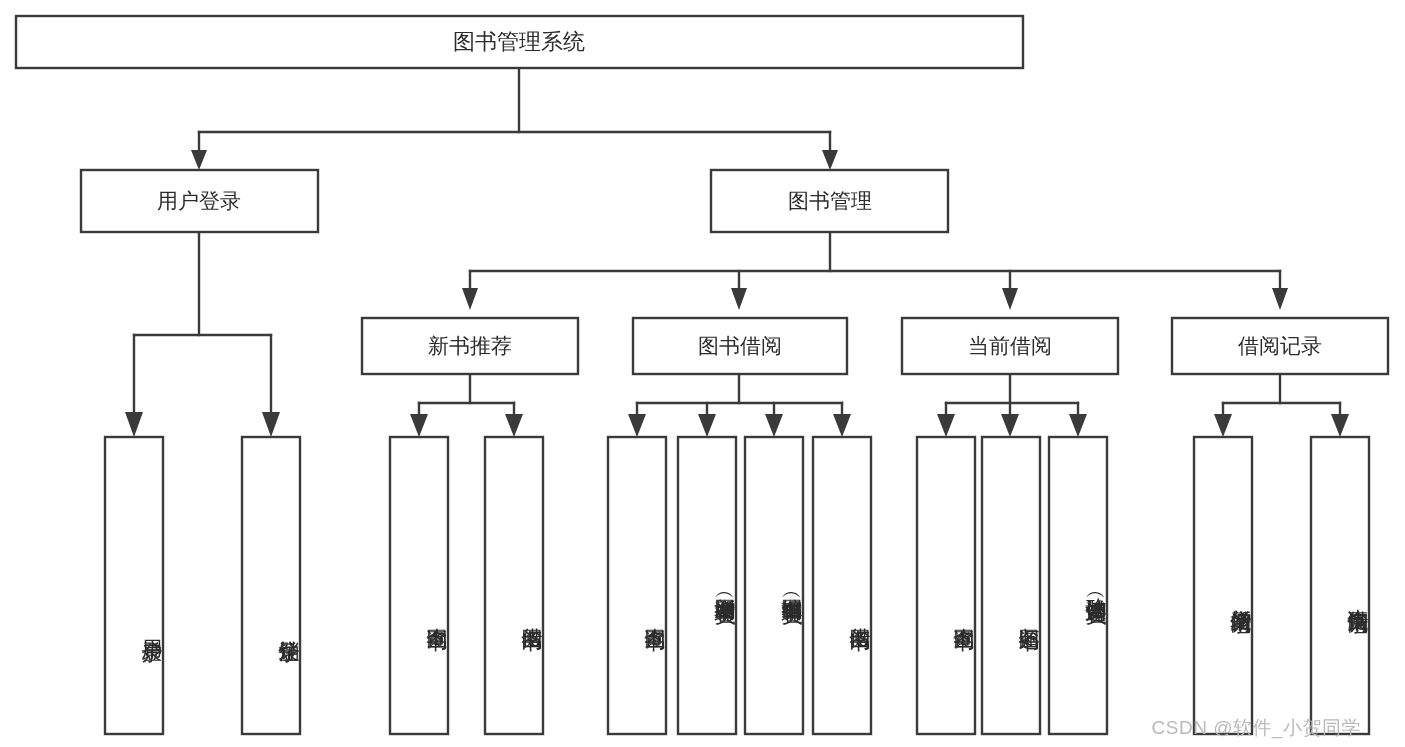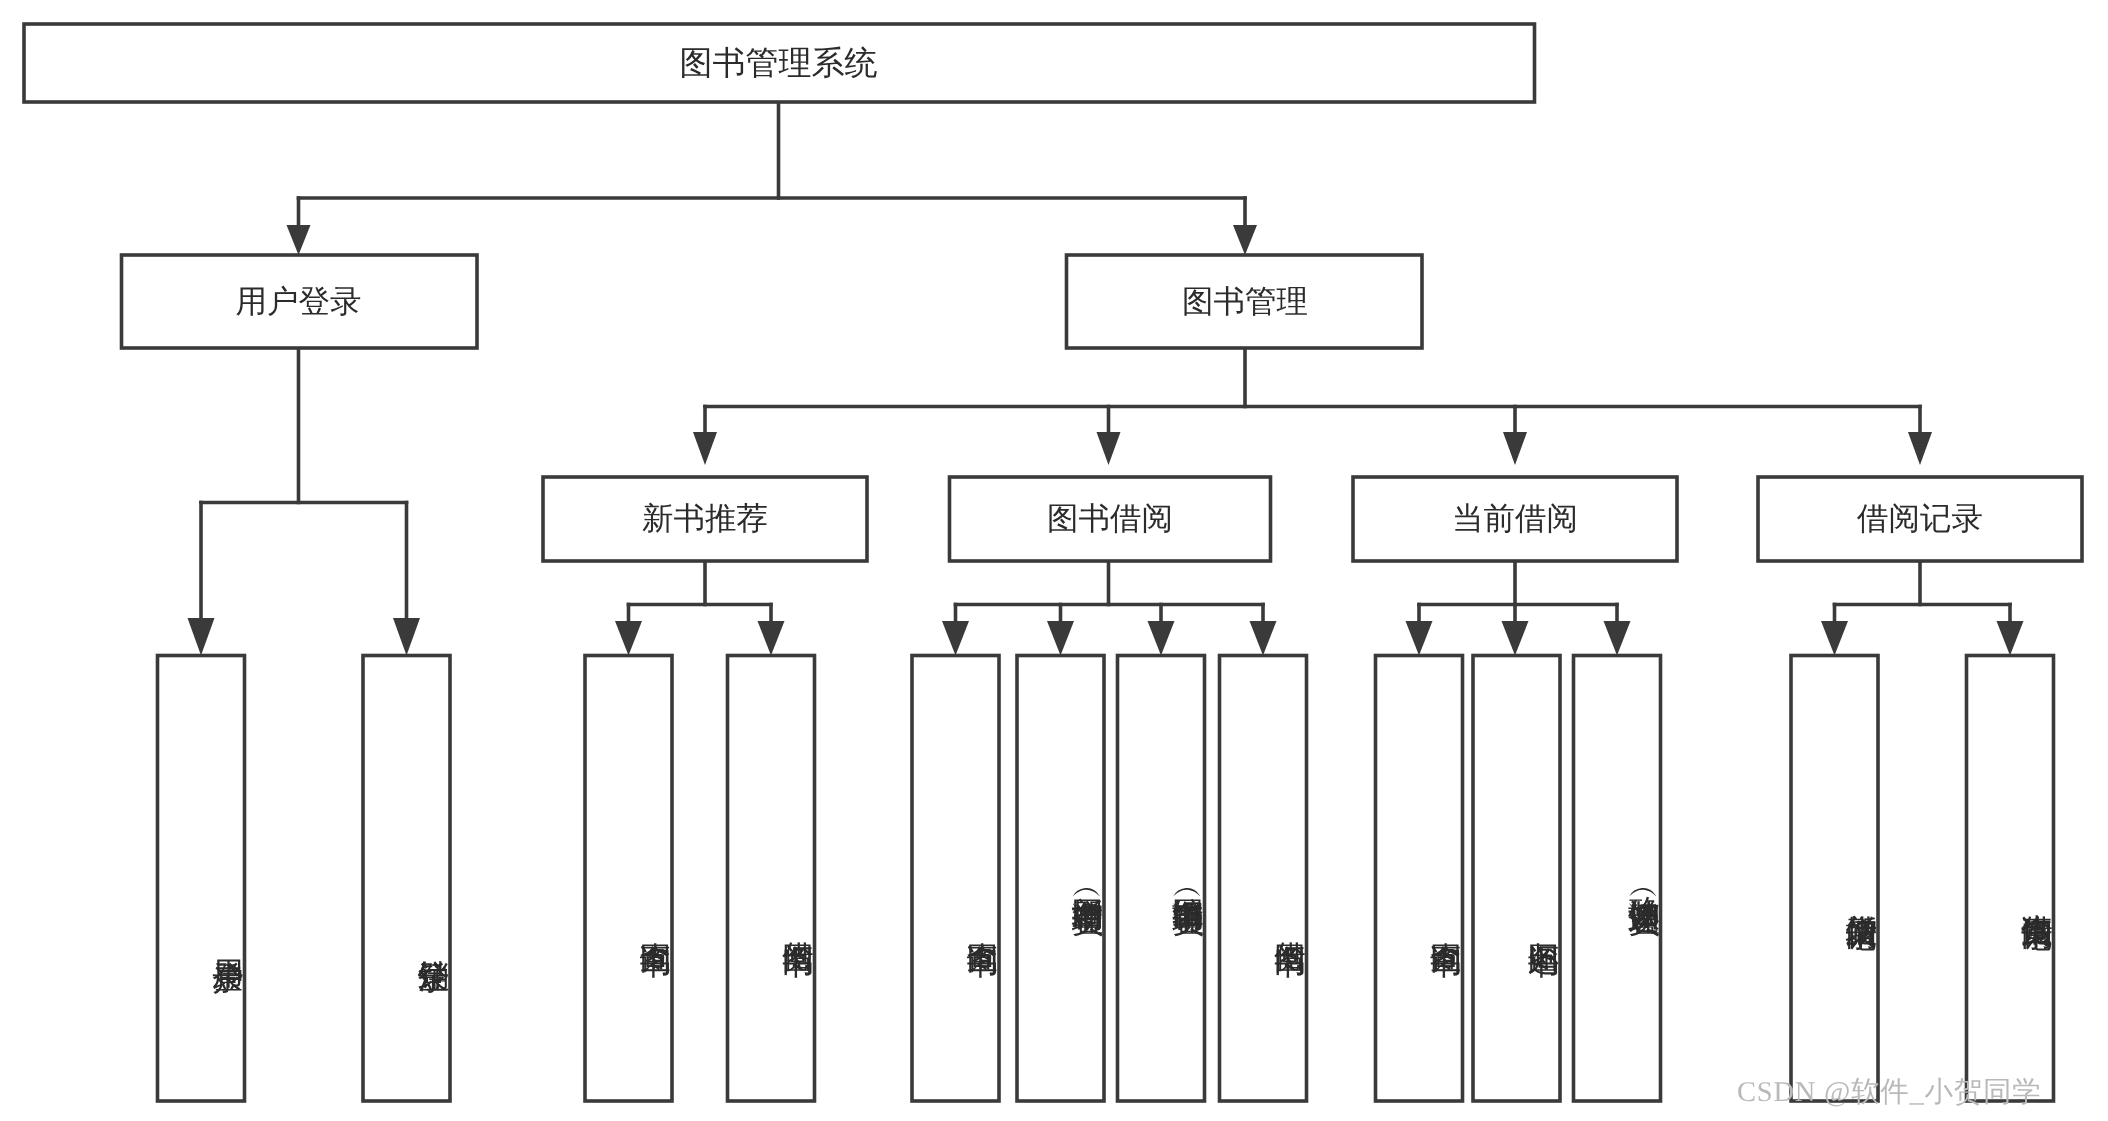--- a/index.html
+++ b/index.html
@@ -67,21 +67,21 @@
     white-space: nowrap;
     display: flex;
     align-items: flex-start;
     justify-content: center;
     pointer-events: none;
   }
   .watermark {
     position: absolute;
     right: 8px;
     bottom: 6px;
-    font-family: Liberation Serif, serif;
+    font-family: Liberation Sans, sans-serif;
     font-size: 19px;
     color: #b9b9b9;
     white-space: nowrap;
     letter-spacing: 0.5px;
   }
 </style>
 </head>
 <body>
 
 <div id="diagram-root">

